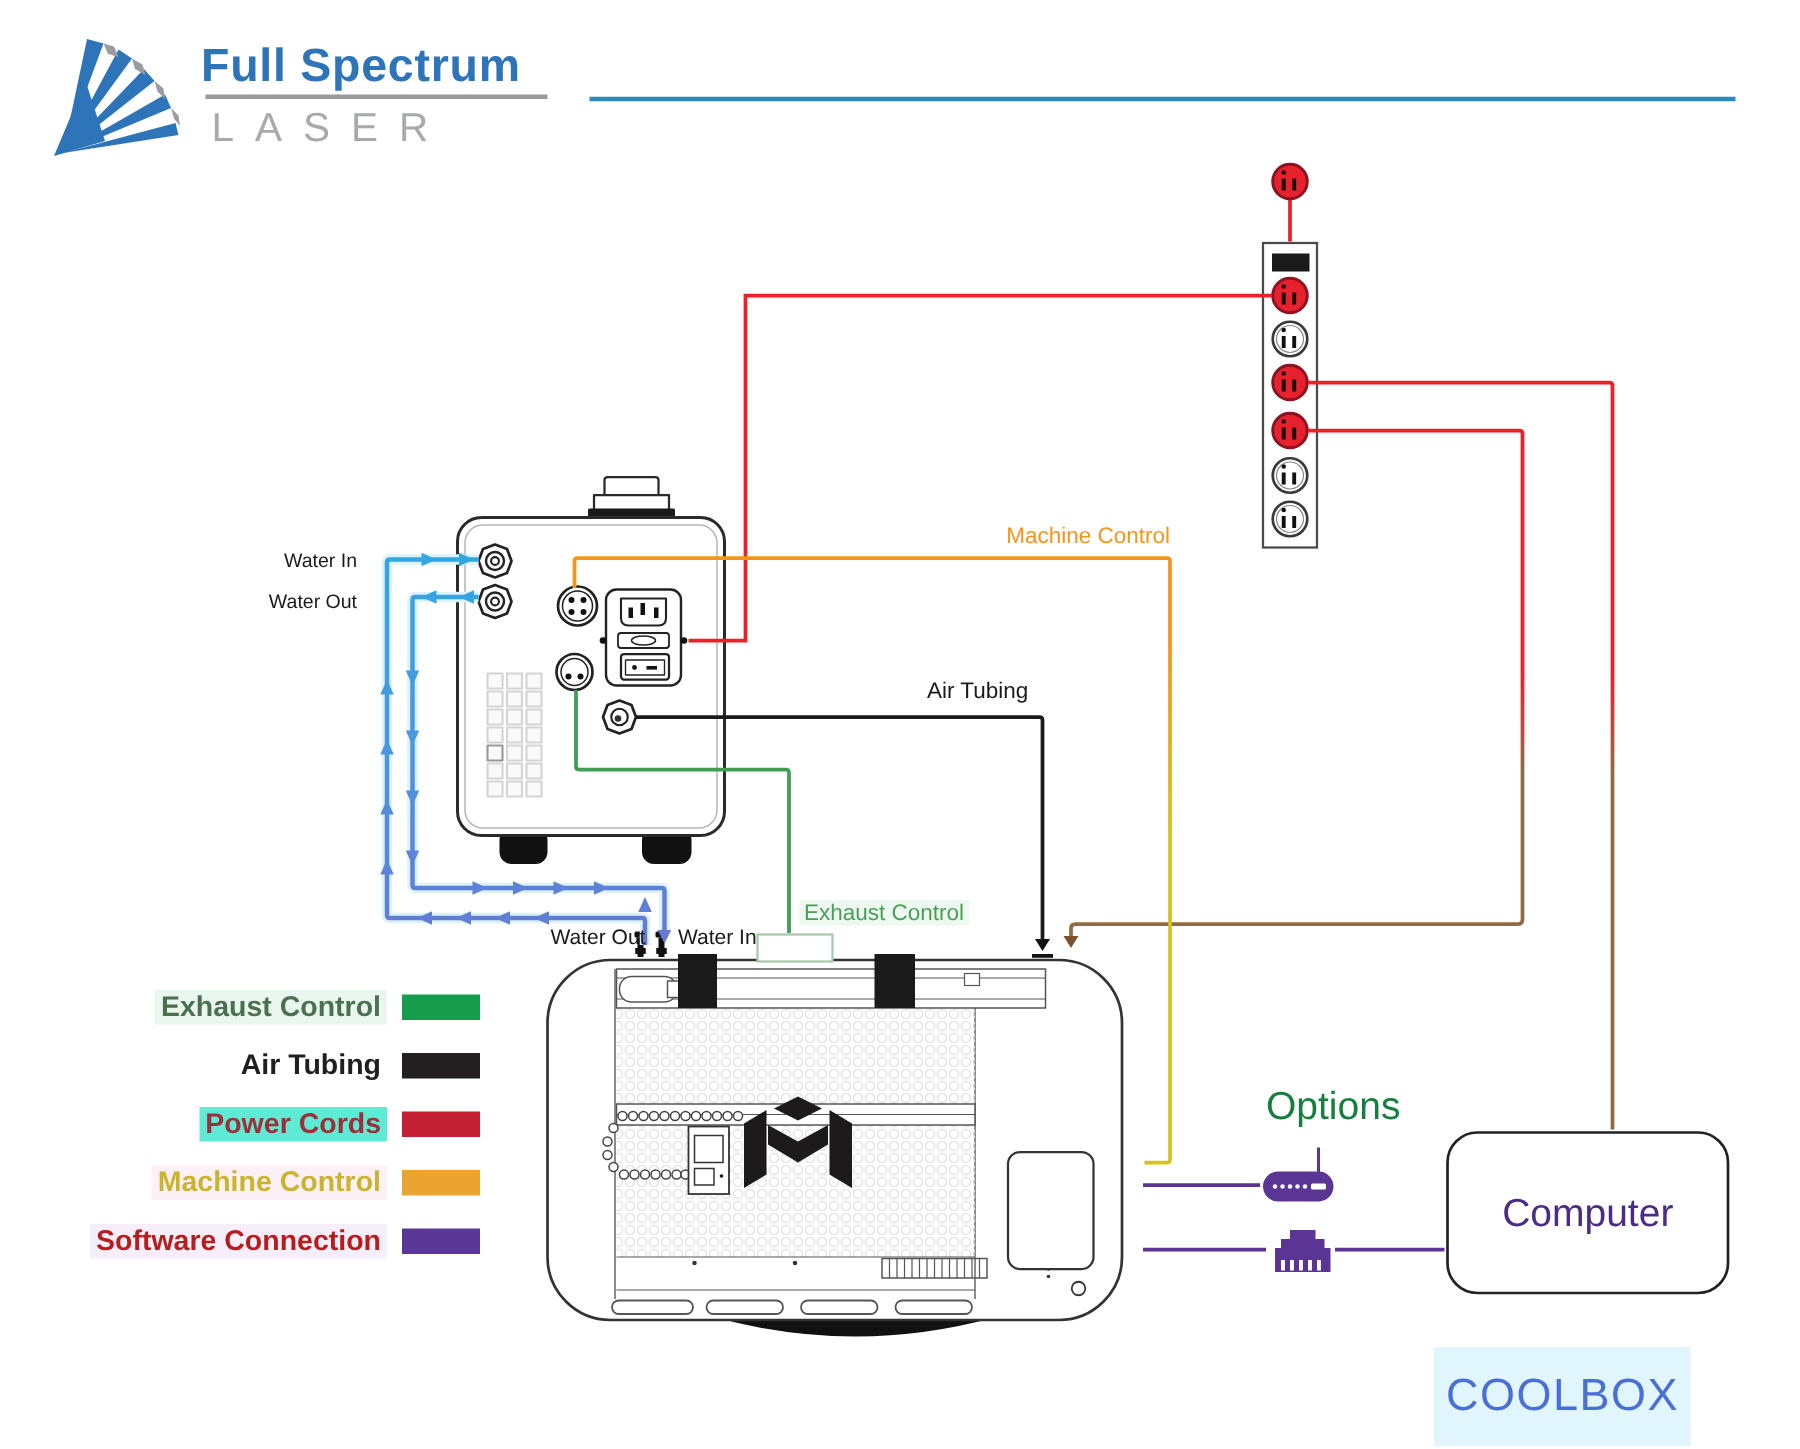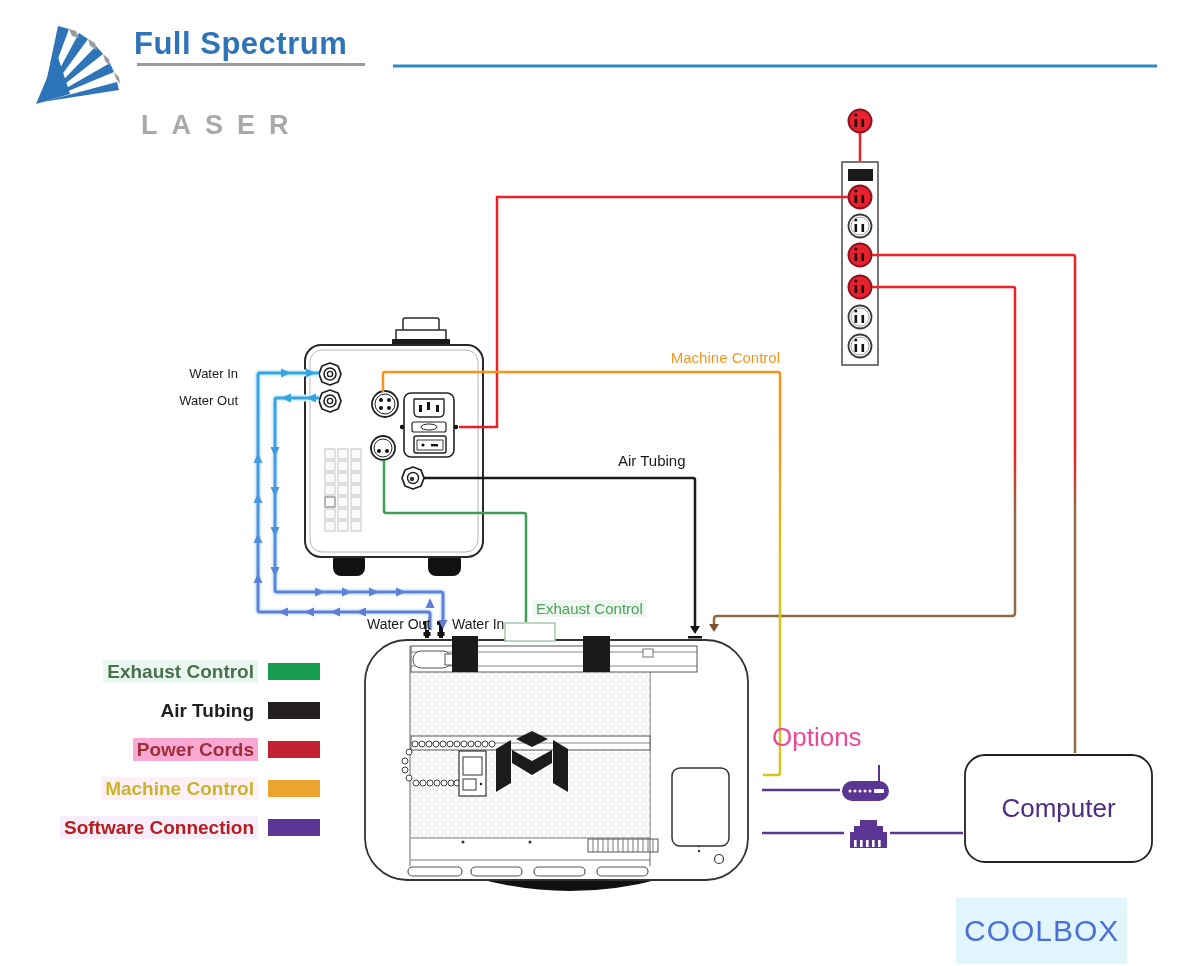--- a/index.html
+++ b/index.html
@@ -2,21 +2,21 @@
 <html><head>
 <meta charset="utf-8">
 <style>
   html,body{margin:0;padding:0;background:#fff;}
   body{width:1200px;height:966px;position:relative;font-family:"Liberation Sans",sans-serif;}
   .canvas{position:absolute;inset:0;width:1200px;height:966px;overflow:hidden;}
   svg.diagram{position:absolute;left:0;top:0;}
   .abs{position:absolute;white-space:nowrap;}
   .brand-top{font-size:31px;font-weight:bold;letter-spacing:.5px;}
   .brand-rule{position:absolute;background:#9a9a9a;}
-  .brand-bottom{font-size:27px;font-weight:bold;letter-spacing:14px;margin-top:40px;}
+  .brand-bottom{font-size:27px;font-weight:normal;letter-spacing:14px;}
   .lbl{font-size:15px;color:#1a1a1a;}
   .lbl-sm{font-size:13px;color:#1a1a1a;}
   .lbl-md{font-size:14px;color:#1a1a1a;}
   .halo-green{background:#eef8f0;padding:0 3px;}
   .options-lbl,.computer-lbl{font-size:26px;}
   .computer-box-label{display:flex;align-items:center;justify-content:center;}
   .coolbox-title{font-size:30px;letter-spacing:1px;padding:16px 8px;}
   .legend{position:absolute;left:58px;top:652px;width:262px;}
   .legend-row{display:flex;align-items:center;height:39px;}
   .legend-label{flex:1;text-align:right;font-size:19px;font-weight:bold;padding-right:10px;}
@@ -376,36 +376,36 @@
 <div class="abs lbl-sm" style="right:962px;top:366px;">Water In</div>
 <div class="abs lbl-sm" style="right:962px;top:393px;">Water Out</div>
 
 <div class="abs lbl" style="right: 420px; top: 349px; color: rgb(247, 148, 29);">Machine Control</div>
 <div class="abs lbl" style="left: 618px; top: 452px; color: rgb(26, 26, 26);">Air Tubing</div>
 <div class="abs lbl halo-green" style="left: 533px; top: 600px; color: rgb(74, 160, 90);">Exhaust Control</div>
 
 <div class="abs lbl-md" style="left:367px;top:616px;">Water Out</div>
 <div class="abs lbl-md" style="left:452px;top:616px;">Water In</div>
 
-<div class="abs options-lbl" style="left: 772px; top: 722px; color: #ec4899;">Options</div>
+<div class="abs options-lbl" style="left: 844px; top: 722px; color: #15803d;">Options</div>
 <div class="abs computer-lbl computer-box-label" style="left: 965px; top: 755px; width: 187px; height: 107px; color: rgb(75, 44, 132);">Computer</div>
 
 <div class="abs coolbox-title" style="left: 956px; top: 898px; color: rgb(74, 111, 214); background: rgb(224, 245, 252);">COOLBOX</div>
 
 <div class="legend">
   <div class="legend-row">
     <div class="legend-label"><span style="color: rgb(74, 112, 80); background: rgb(234, 247, 238);">Exhaust Control</span></div>
     <div class="legend-swatch" style="background: rgb(21, 156, 77);"></div>
   </div>
   <div class="legend-row">
     <div class="legend-label"><span style="color: rgb(31, 31, 31); background: rgb(255, 255, 255);">Air Tubing</span></div>
     <div class="legend-swatch" style="background: rgb(35, 31, 32);"></div>
   </div>
   <div class="legend-row">
-    <div class="legend-label"><span style="color: rgb(158, 47, 56); background: #f9a8d4;">Power Cords</span></div>
+    <div class="legend-label"><span style="color: rgb(158, 47, 56); background: #5eead4;">Power Cords</span></div>
     <div class="legend-swatch" style="background: rgb(196, 32, 51);"></div>
   </div>
   <div class="legend-row">
     <div class="legend-label"><span style="color: rgb(204, 179, 44); background: rgb(253, 240, 246);">Machine Control</span></div>
     <div class="legend-swatch" style="background: rgb(234, 164, 47);"></div>
   </div>
   <div class="legend-row">
     <div class="legend-label"><span style="color: #b91c1c; background: rgb(247, 238, 252);">Software Connection</span></div>
     <div class="legend-swatch" style="background: rgb(90, 55, 148);"></div>
   </div>

